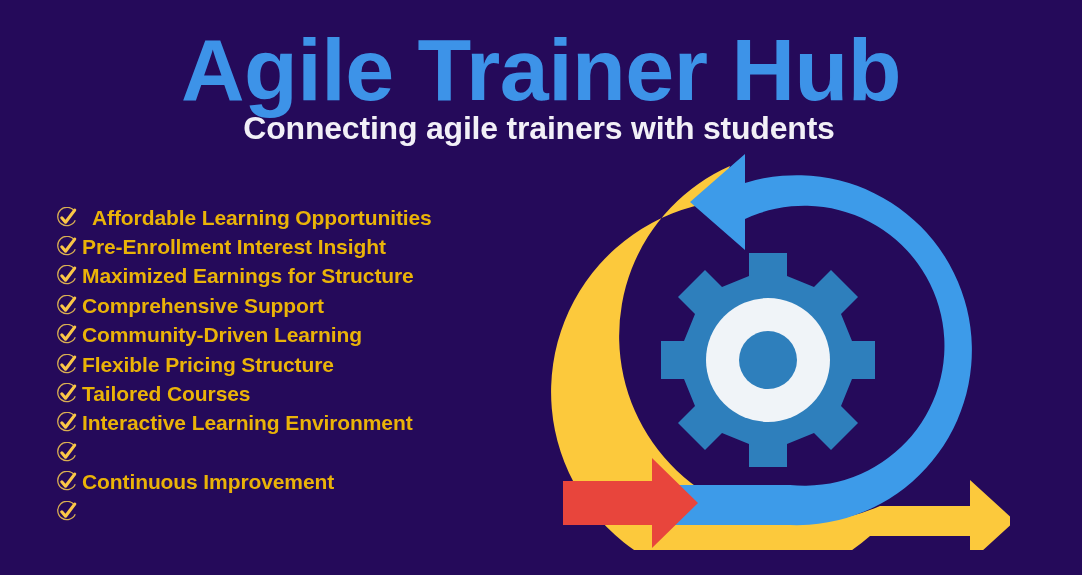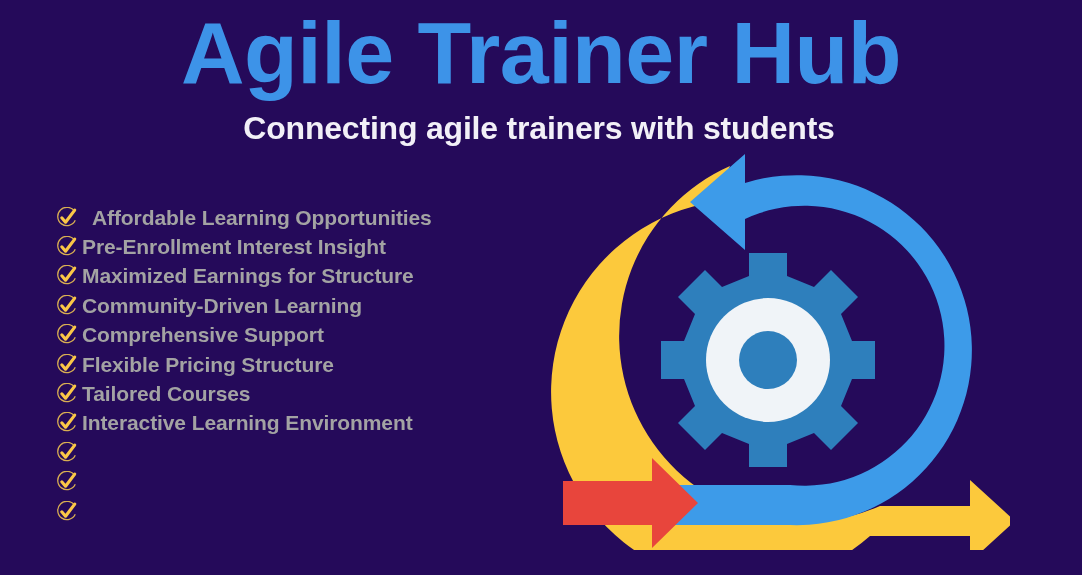--- a/index.html
+++ b/index.html
@@ -24,21 +24,21 @@
     position: absolute;
     left: 0;
     top: 0;
     width: 1082px;
     height: 160px;
     text-align: center;
   }
   #title {
     position: absolute;
     left: 0;
-    top: 3px;
+    top: 20px;
     width: 1082px;
     font-size: 88px;
     line-height: 100px;
     font-weight: 900;
     letter-spacing: -0.5px;
     color: #3d93e8;
     white-space: nowrap;
     font-stretch: condensed;
   }
   #subtitle {
@@ -71,21 +71,21 @@
     flex: 0 0 auto;
     width: 22px;
     height: 22px;
     margin-right: 4px;
     display: block;
   }
   .feature-label {
     font-size: 21px;
     line-height: 24px;
     font-weight: 700;
-    color: #a3a3a3;
+    color: #eab308;
     white-space: nowrap;
     letter-spacing: -0.1px;
   }
   .feature-row.indented .feature-label {
     padding-left: 10px;
   }
 
   
   #graphic {
     position: absolute;
@@ -130,36 +130,36 @@
         <path d="M6.3 11.8 L10.4 16.6 L20.4 3.4" fill="none" stroke="#fbc747" stroke-width="3.4" stroke-linecap="round" stroke-linejoin="round"></path>
       </svg>
       <span class="feature-label">Maximized Earnings for Structure</span>
     </div>
 
     <div class="feature-row">
       <svg class="check-icon" viewBox="0 0 24 24">
         <path d="M20.5 5.2 A10 10 0 1 0 21 14.5" fill="none" stroke="#d8ae52" stroke-width="1.4"></path>
         <path d="M6.3 11.8 L10.4 16.6 L20.4 3.4" fill="none" stroke="#fbc747" stroke-width="3.4" stroke-linecap="round" stroke-linejoin="round"></path>
       </svg>
+      <span class="feature-label">Comprehensive Support</span>
+    </div>
+
+    <div class="feature-row">
+      <svg class="check-icon" viewBox="0 0 24 24">
+        <path d="M20.5 5.2 A10 10 0 1 0 21 14.5" fill="none" stroke="#d8ae52" stroke-width="1.4"></path>
+        <path d="M6.3 11.8 L10.4 16.6 L20.4 3.4" fill="none" stroke="#fbc747" stroke-width="3.4" stroke-linecap="round" stroke-linejoin="round"></path>
+      </svg>
       <span class="feature-label">Community-Driven Learning</span>
     </div>
 
     <div class="feature-row">
       <svg class="check-icon" viewBox="0 0 24 24">
         <path d="M20.5 5.2 A10 10 0 1 0 21 14.5" fill="none" stroke="#d8ae52" stroke-width="1.4"></path>
         <path d="M6.3 11.8 L10.4 16.6 L20.4 3.4" fill="none" stroke="#fbc747" stroke-width="3.4" stroke-linecap="round" stroke-linejoin="round"></path>
       </svg>
-      <span class="feature-label">Comprehensive Support</span>
-    </div>
-
-    <div class="feature-row">
-      <svg class="check-icon" viewBox="0 0 24 24">
-        <path d="M20.5 5.2 A10 10 0 1 0 21 14.5" fill="none" stroke="#d8ae52" stroke-width="1.4"></path>
-        <path d="M6.3 11.8 L10.4 16.6 L20.4 3.4" fill="none" stroke="#fbc747" stroke-width="3.4" stroke-linecap="round" stroke-linejoin="round"></path>
-      </svg>
       <span class="feature-label">Flexible Pricing Structure</span>
     </div>
 
     <div class="feature-row">
       <svg class="check-icon" viewBox="0 0 24 24">
         <path d="M20.5 5.2 A10 10 0 1 0 21 14.5" fill="none" stroke="#d8ae52" stroke-width="1.4"></path>
         <path d="M6.3 11.8 L10.4 16.6 L20.4 3.4" fill="none" stroke="#fbc747" stroke-width="3.4" stroke-linecap="round" stroke-linejoin="round"></path>
       </svg>
       <span class="feature-label">Tailored Courses</span>
     </div>
@@ -177,20 +177,21 @@
         <path d="M20.5 5.2 A10 10 0 1 0 21 14.5" fill="none" stroke="#d8ae52" stroke-width="1.4"></path>
         <path d="M6.3 11.8 L10.4 16.6 L20.4 3.4" fill="none" stroke="#fbc747" stroke-width="3.4" stroke-linecap="round" stroke-linejoin="round"></path>
       </svg>
     </div>
 
     <div class="feature-row">
       <svg class="check-icon" viewBox="0 0 24 24">
         <path d="M20.5 5.2 A10 10 0 1 0 21 14.5" fill="none" stroke="#d8ae52" stroke-width="1.4"></path>
         <path d="M6.3 11.8 L10.4 16.6 L20.4 3.4" fill="none" stroke="#fbc747" stroke-width="3.4" stroke-linecap="round" stroke-linejoin="round"></path>
       </svg>
+      <span class="feature-label">Continuous Improvement</span>
     </div>
 
     <div class="feature-row">
       <svg class="check-icon" viewBox="0 0 24 24">
         <path d="M20.5 5.2 A10 10 0 1 0 21 14.5" fill="none" stroke="#d8ae52" stroke-width="1.4"></path>
         <path d="M6.3 11.8 L10.4 16.6 L20.4 3.4" fill="none" stroke="#fbc747" stroke-width="3.4" stroke-linecap="round" stroke-linejoin="round"></path>
       </svg>
     </div>
 
   </div>

